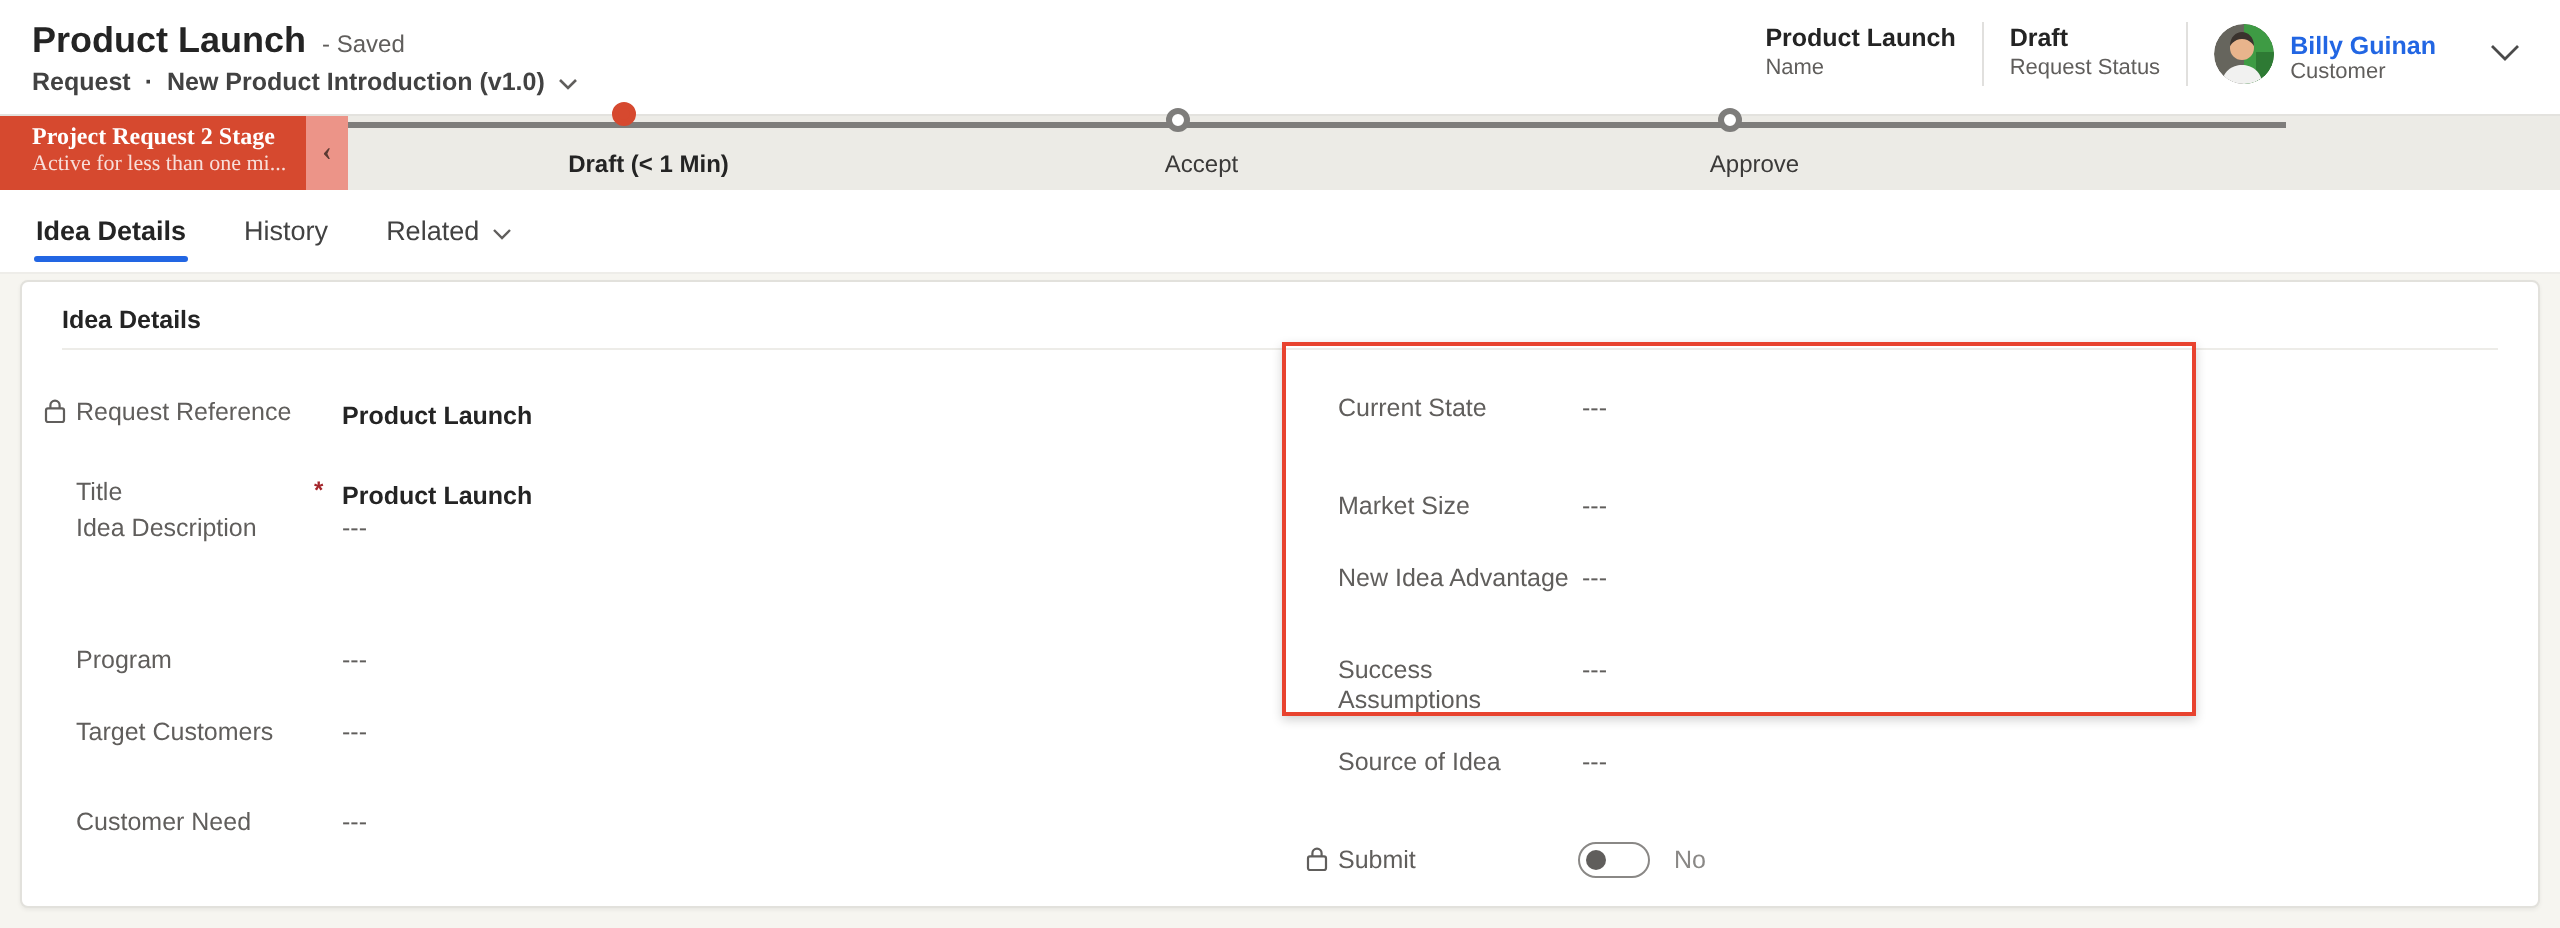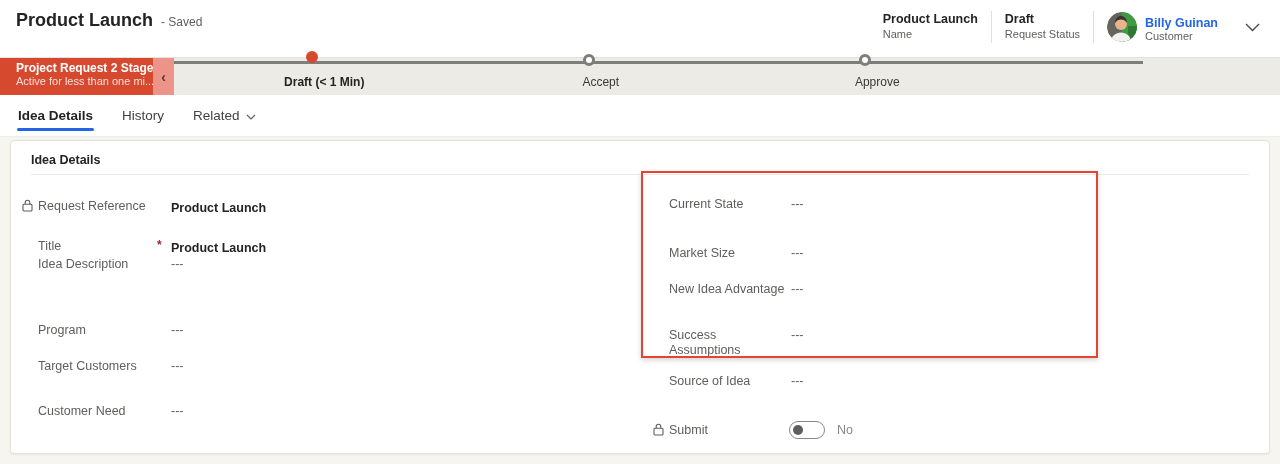--- a/index.html
+++ b/index.html
@@ -19,21 +19,21 @@
   .hval { font-size:12.5px; font-weight:700; color:#242424; white-space:nowrap; }
   .hlabel { font-size:11px; color:#605e5c; white-space:nowrap; }
   .vdiv { width:1px; height:32px; background:#e1e0de; }
   .req-person { display:flex; align-items:flex-end; gap:8px; }
   .avatar { width:30px; height:30px; border-radius:50%; overflow:hidden; flex:none; }
   .link-blue { color:#2266E3; cursor:pointer; }
   .hdr-expand { margin-left:10px; cursor:pointer; padding:4px; }
 
   
   .bpf { height:38px; display:flex; background:#ECEBE6; border-top:1px solid #e3e2de; }
-  .stage-banner { width:174px; flex:none; display:flex; cursor:pointer; z-index:3; }
+  .stage-banner { width:174px; flex:none; display:flex; cursor:pointer; z-index:3;font-family:Liberation Serif, serif; }
   .banner-main { flex:1; background:#D6492F; color:#fff; padding:3px 4px 0 16px; overflow:hidden; }
   .banner-title { font-size:12px; font-weight:700; white-space:nowrap; }
   .banner-sub { font-size:11px; color:rgba(255,255,255,.82); white-space:nowrap; }
   .banner-collapse { width:21px; background:#EC9488; display:flex; align-items:center; justify-content:center; color:#5B3A33; font-size:14px; font-weight:700; cursor:pointer; }
 
   .bpf-track { flex:1; position:relative; }
   .bpf-line { position:absolute; left:0; right:12.4%; top:3px; height:3px; background:#7E7D7B; z-index:0; }
   .stages { display:flex; height:100%; position:relative; }
   .stage { width:25%; position:relative; cursor:pointer; }
   .stage-dot { position:absolute; left:50%; transform:translateX(-50%); border-radius:50%; background:#fff; z-index:2; }
@@ -73,20 +73,30 @@
   .highlight-rect { position:absolute; left:630px; top:30px; width:457px; height:187px; border:2px solid #E8432F; box-shadow:0 2px 5px rgba(0,0,0,.18); pointer-events:none; z-index:4; }
 </style>
 </head>
 <body>
 
 <header class="rec-header">
   <div>
     <div class="hl-title-row">
       <span class="page-title">Product Launch</span>
       <span class="save-status">- Saved</span>
+    </div>
+    <div class="hl-sub-row">
+      <span>Request</span>
+      <span>·</span>
+      <span>New Product Introduction (v1.0)</span>
+      <span class="chev-svg">
+        <svg width="10" height="6" viewBox="0 0 10 6">
+            <path d="M1 1l4 4 4-4" fill="none" stroke="#605e5c" stroke-width="1.3"></path>
+          </svg>
+      </span>
     </div>
   </div>
 
   <div class="rec-header-right">
     <div class="hfield">
       <div class="hval">Product Launch</div>
       <div class="hlabel">Name</div>
     </div>
     <div class="vdiv"></div>
     <div class="hfield">

